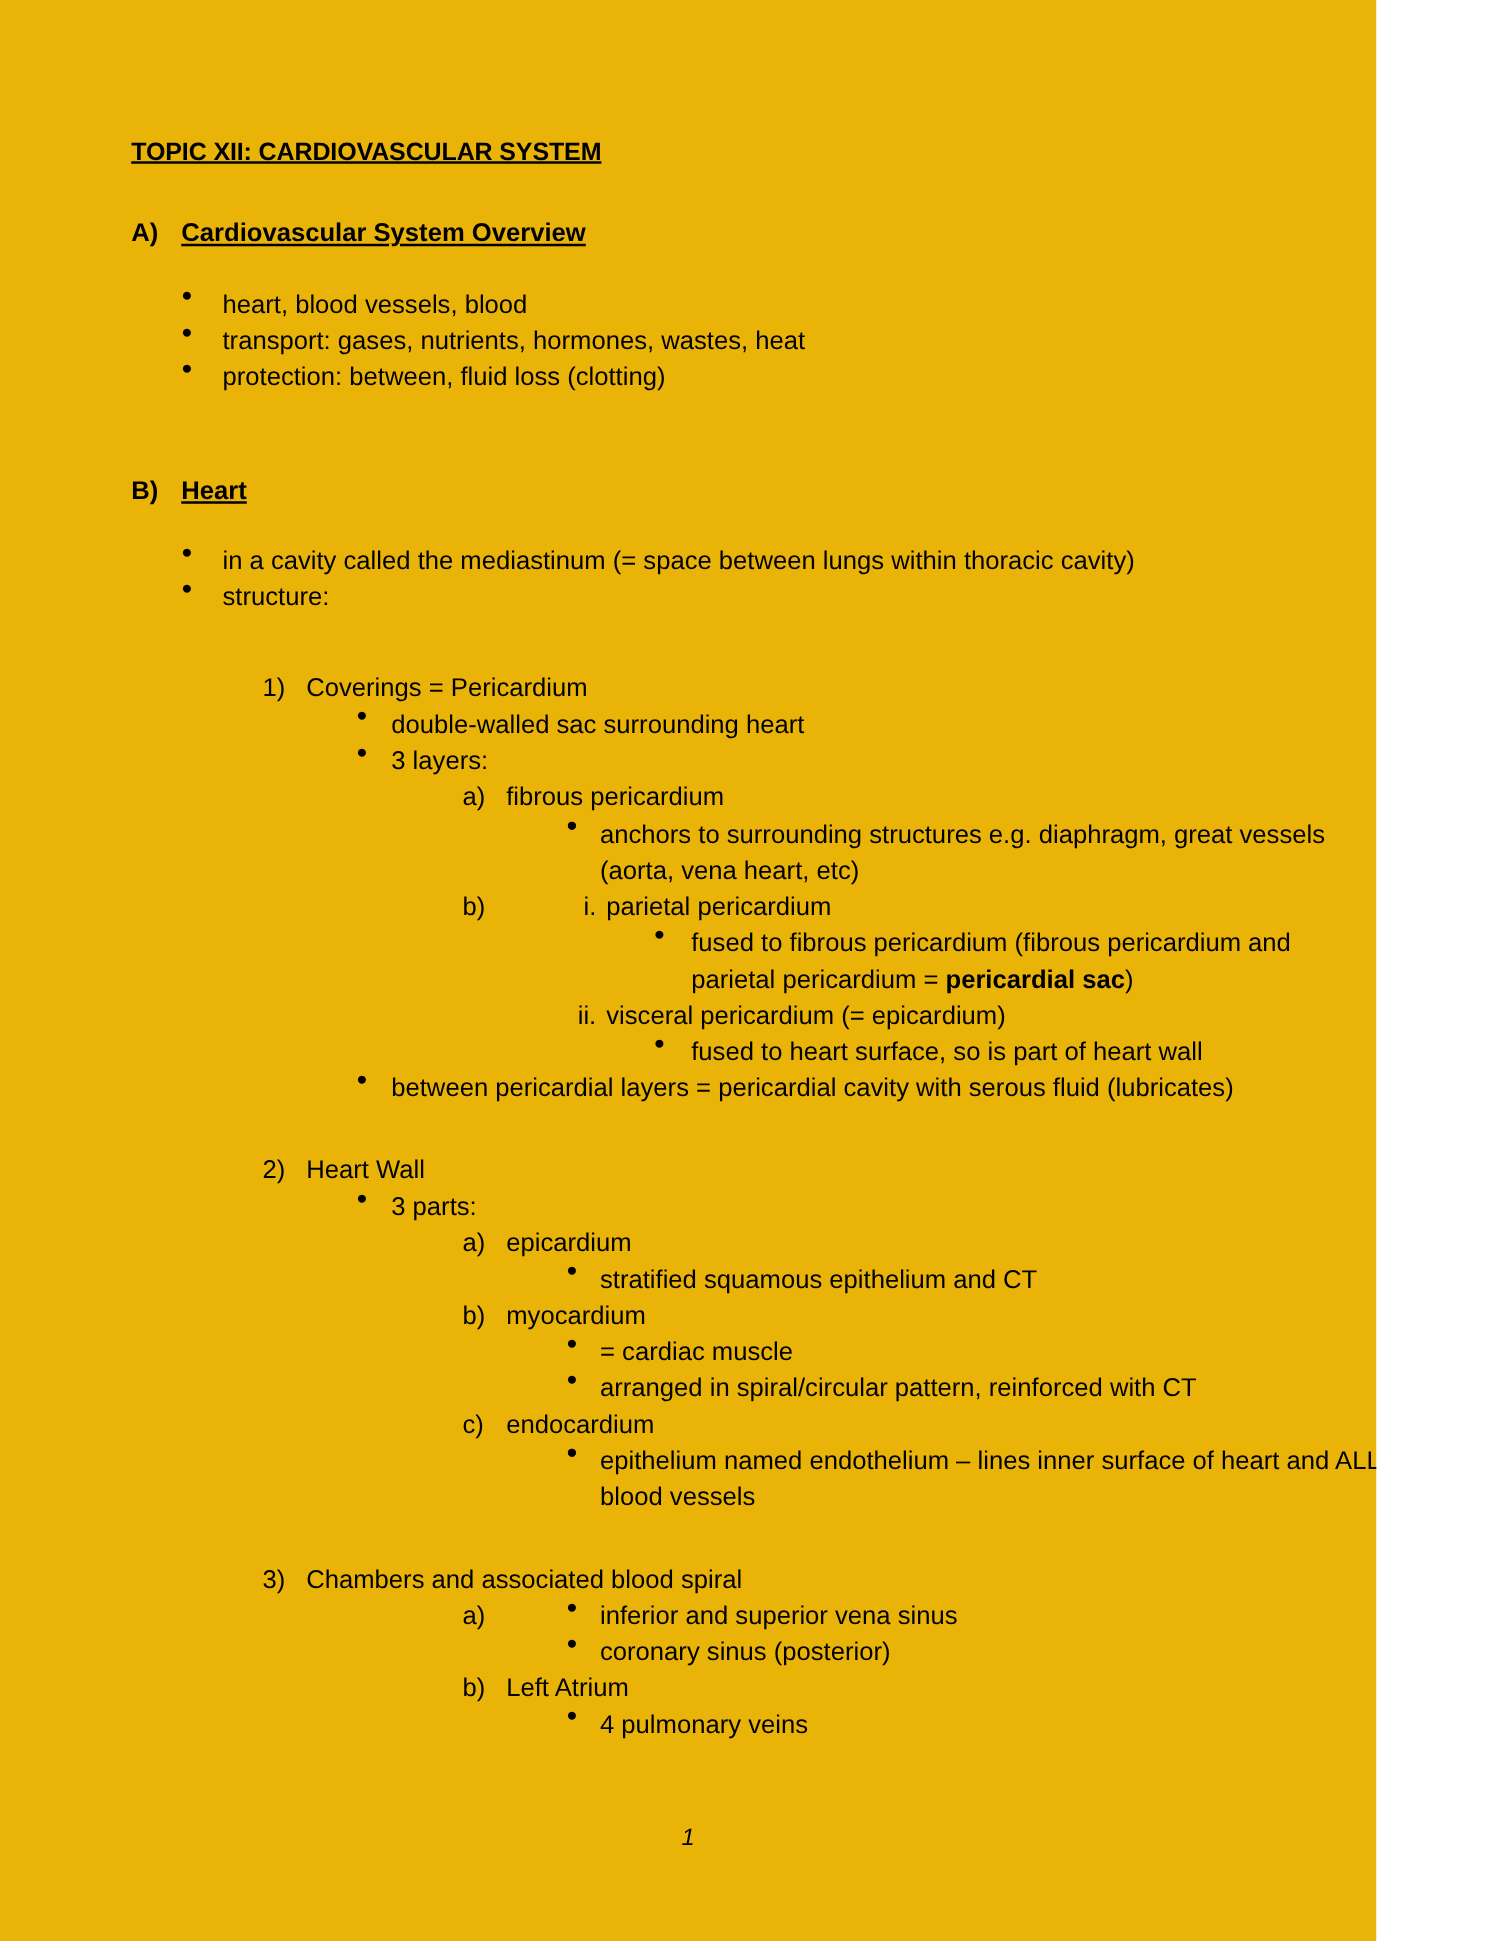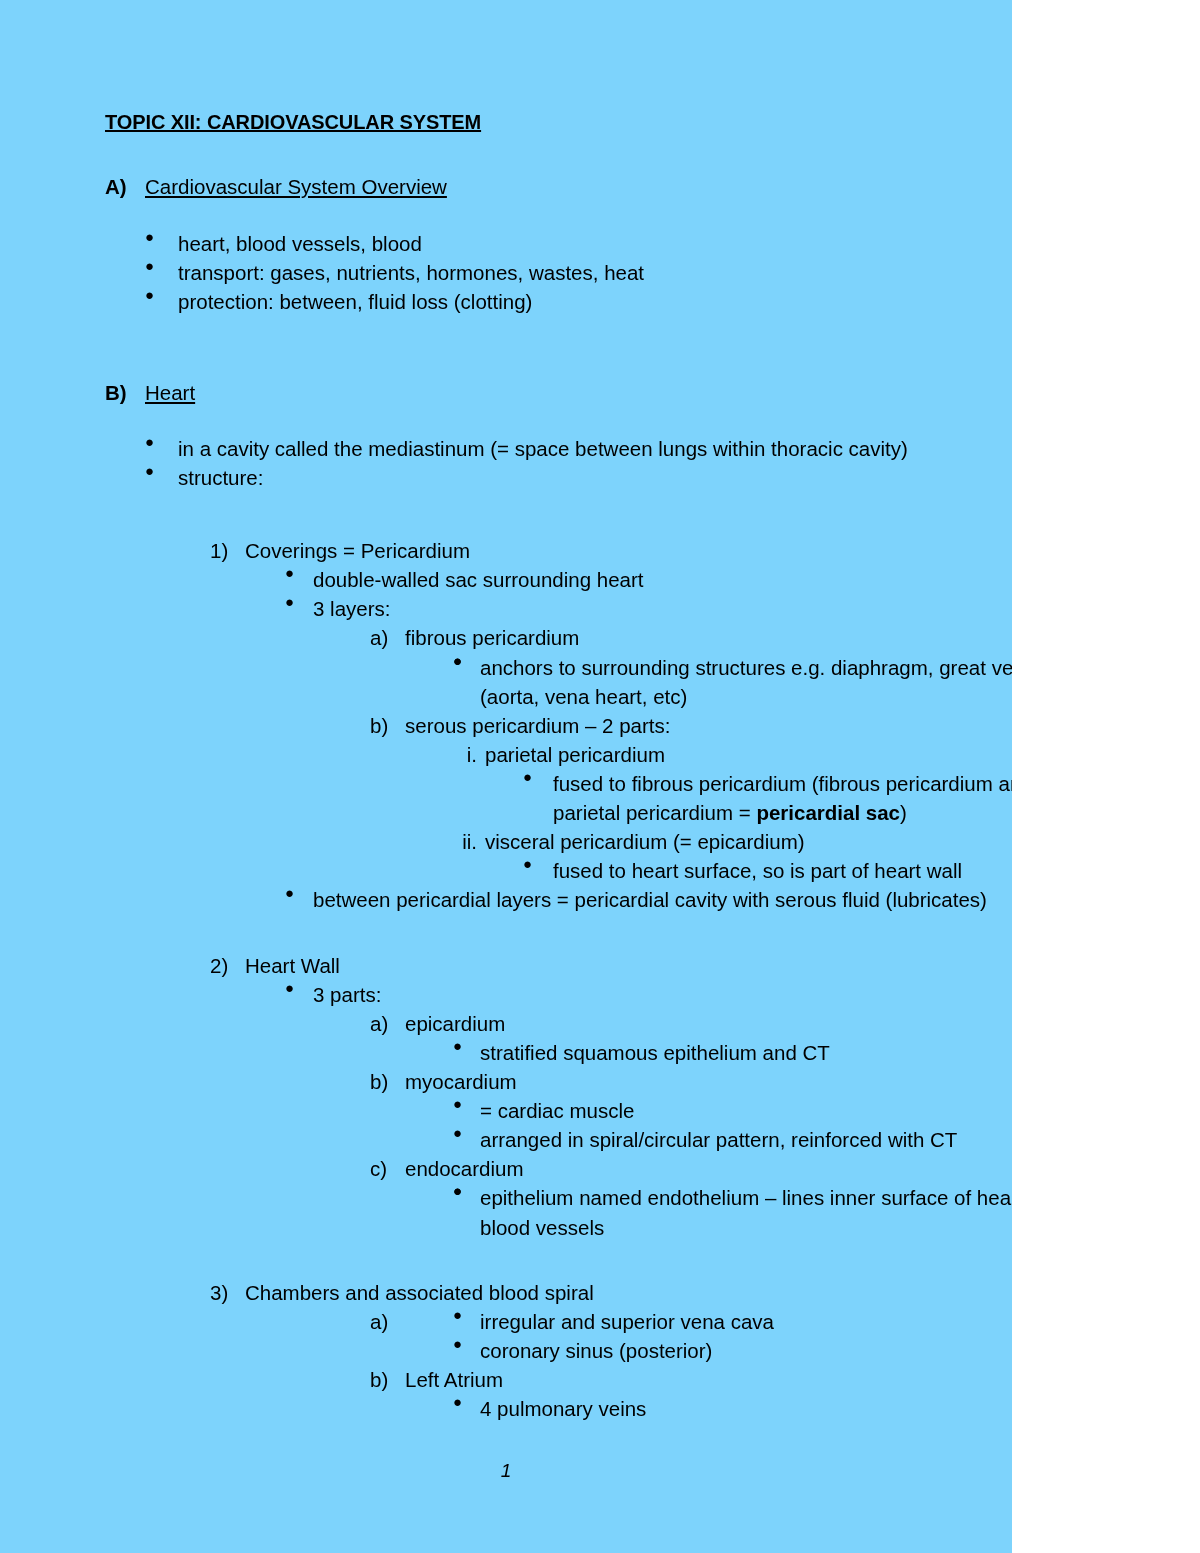--- a/index.html
+++ b/index.html
@@ -6,23 +6,23 @@
     margin: 0;
     padding: 0;
     background: #ffffff;
   }
   body {
     font-family: "Liberation Sans", sans-serif;
     color: #000000;
   }
   .page {
     position: relative;
-    width: 1012px;
+    width: 1101px;
     height: 1553px;
-    background: #7dd3fc;
+    background: #eab308;
     overflow: hidden;
     box-sizing: border-box;
   }
   .doc {
     position: absolute;
     left: 105px;
     top: 108px;
     width: 1000px;
     font-size: 20.5px;
     line-height: 1.42;
@@ -50,21 +50,21 @@
     font-weight: bold;
   }
   .lvl-a > .marker {
     position: absolute;
     left: 0;
     top: 0;
     font-weight: bold;
   }
   .lvl-a > .txt {
     text-decoration: underline;
-    font-weight: normal;
+    font-weight: bold;
   }
 
   
   .row {
     position: relative;
     display: block;
   }
   .row > .marker {
     position: absolute;
     top: 0;
@@ -187,21 +187,20 @@
     <div class="row b3">
       <span class="marker bullet-glyph">●</span>
     </div>
     <div class="row b3">
       <span class="marker bullet-glyph">●</span>
       <span class="txt">anchors to surrounding structures e.g. diaphragm, great vessels (aorta, vena heart, etc)</span>
     </div>
 
     <div class="row a2">
       <span class="marker">b)</span>
-      <span class="txt">serous pericardium – 2 parts:</span>
     </div>
 
     <div class="row r3">
       <span class="marker">i.</span>
       <span class="txt">parietal pericardium</span>
     </div>
     <div class="row b4">
       <span class="marker bullet-glyph">●</span>
       <span class="txt"><span>fused to fibrous pericardium  (fibrous pericardium and parietal pericardium = </span><span class="bold-run">pericardial sac</span><span>)</span></span>
     </div>
@@ -270,21 +269,21 @@
     <div class="row n1">
       <span class="marker">3)</span>
       <span class="txt">Chambers and  associated blood spiral</span>
     </div>
 
     <div class="row a2">
       <span class="marker">a)</span>
     </div>
     <div class="row b3">
       <span class="marker bullet-glyph">●</span>
-      <span class="txt">irregular and superior vena cava</span>
+      <span class="txt">inferior and superior vena sinus</span>
     </div>
     <div class="row b3">
       <span class="marker bullet-glyph">●</span>
       <span class="txt">coronary sinus (posterior)</span>
     </div>
 
     <div class="row a2">
       <span class="marker">b)</span>
       <span class="txt">Left Atrium</span>
     </div>

